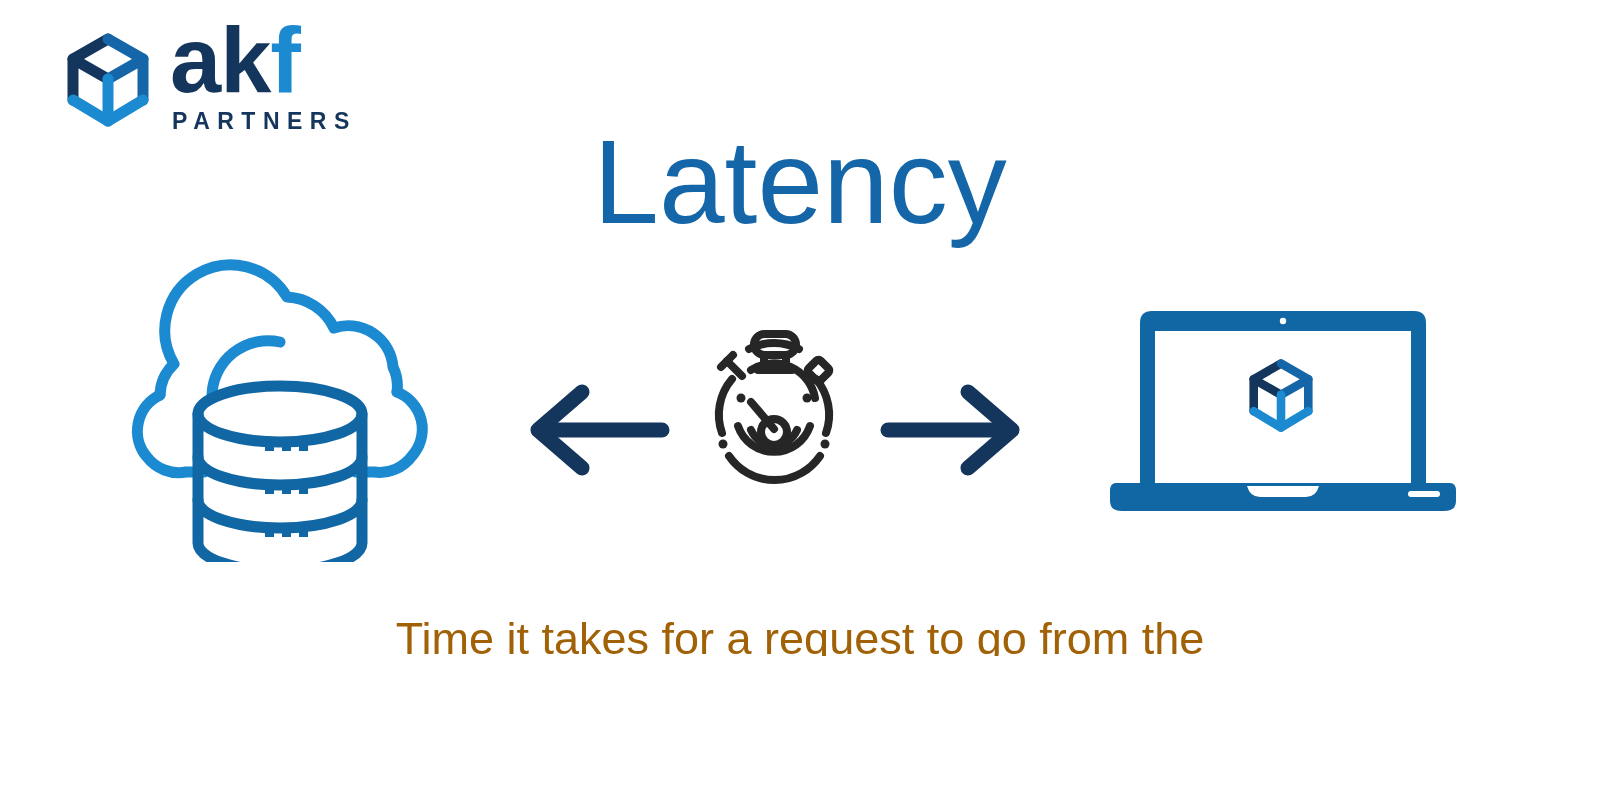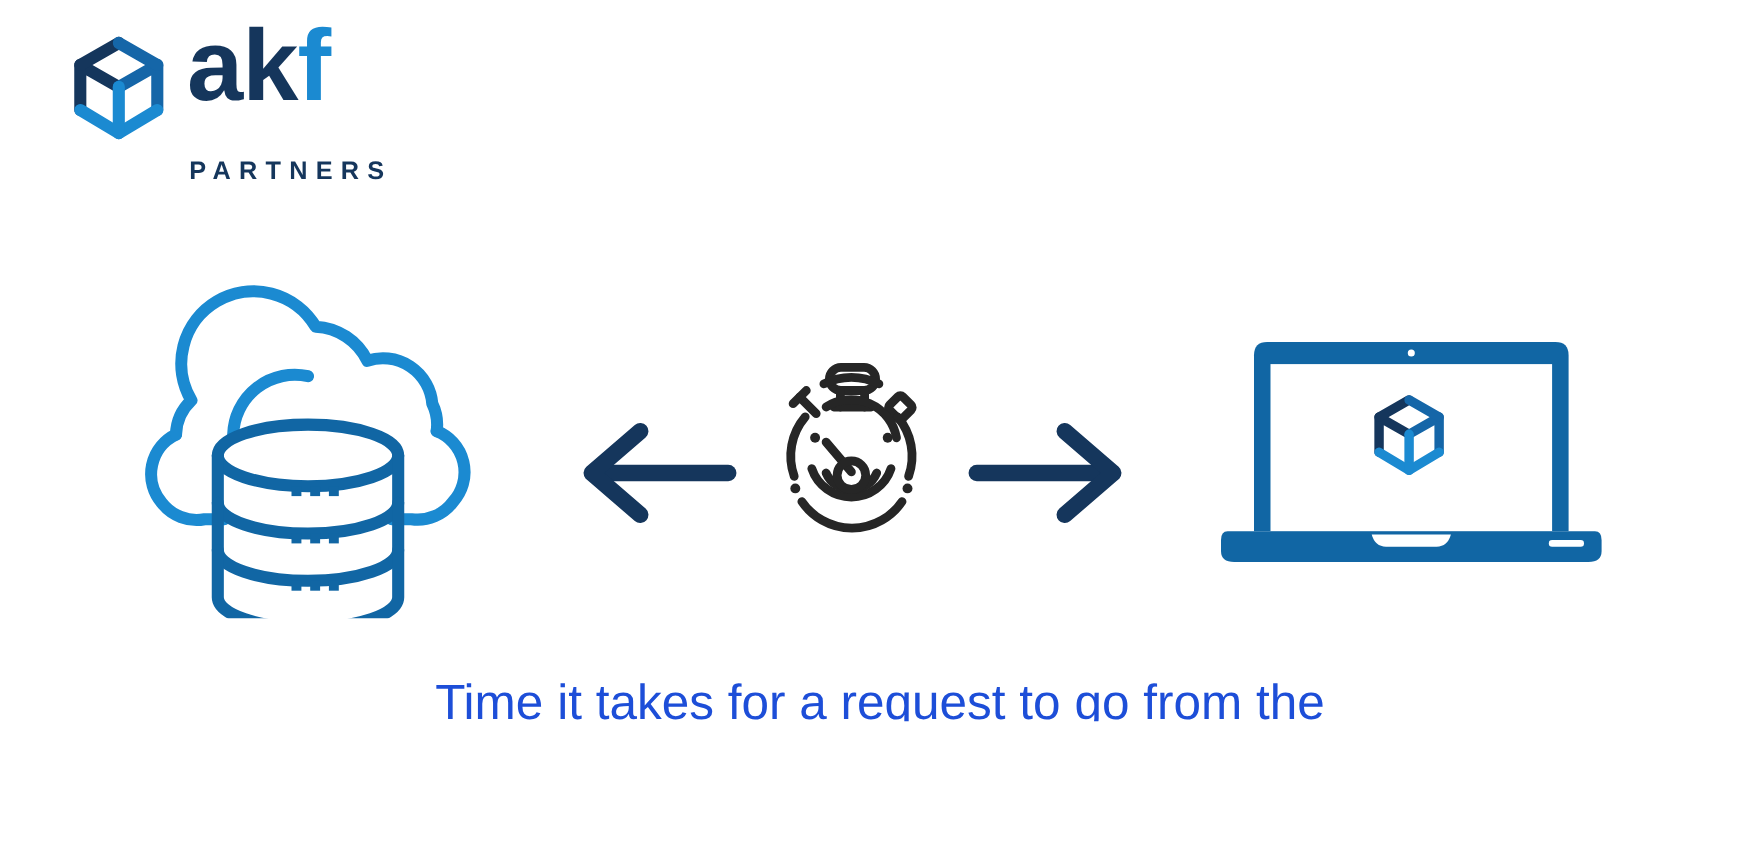--- a/index.html
+++ b/index.html
@@ -57,21 +57,20 @@
   .wm-partners {
     position: absolute;
     left: 2px;
     top: 84px;
     font-size: 23px;
     line-height: 23px;
     font-weight: bold;
     letter-spacing: 7.5px;
     color: #15365c;
     white-space: nowrap;
-    margin-top: 34px;
   }
 
   
   #title {
     position: absolute;
     left: 0;
     top: 118px;
     width: 1600px;
     text-align: center;
     font-size: 118px;
@@ -120,21 +119,21 @@
 
   
   #caption {
     position: absolute;
     left: 0;
     top: 612px;
     width: 1600px;
     text-align: center;
     font-size: 45px;
     line-height: 54px;
-    color: #1d4ed8;
+    color: #a16207;
     font-weight: normal;
   }
   #caption .cap-line {
     display: block;
   }
 </style>
 </head>
 <body>
 
 <div id="canvas">
@@ -160,20 +159,21 @@
       </svg>
     </div>
 
     <div id="logo-wordmark">
       <div class="wm-akf"><span class="wm-a">a</span><span class="wm-k">k</span><span class="wm-f">f</span></div>
       <div class="wm-partners">PARTNERS</div>
     </div>
 
   </div>
 
+  <div id="title">Latency</div>
 
   <div id="cloud-db">
     <svg viewBox="0 0 340 310" width="340" height="310" aria-hidden="true">
       <g fill="none" stroke="#1b8ad1" stroke-width="11" stroke-linecap="round" stroke-linejoin="round">
 
         <path d="M 48 143
                  A 40 40 0 0 0 35 205
                  A 40 40 0 0 0 74 220
                  L 92 220"></path>
         <path d="M 48 143

